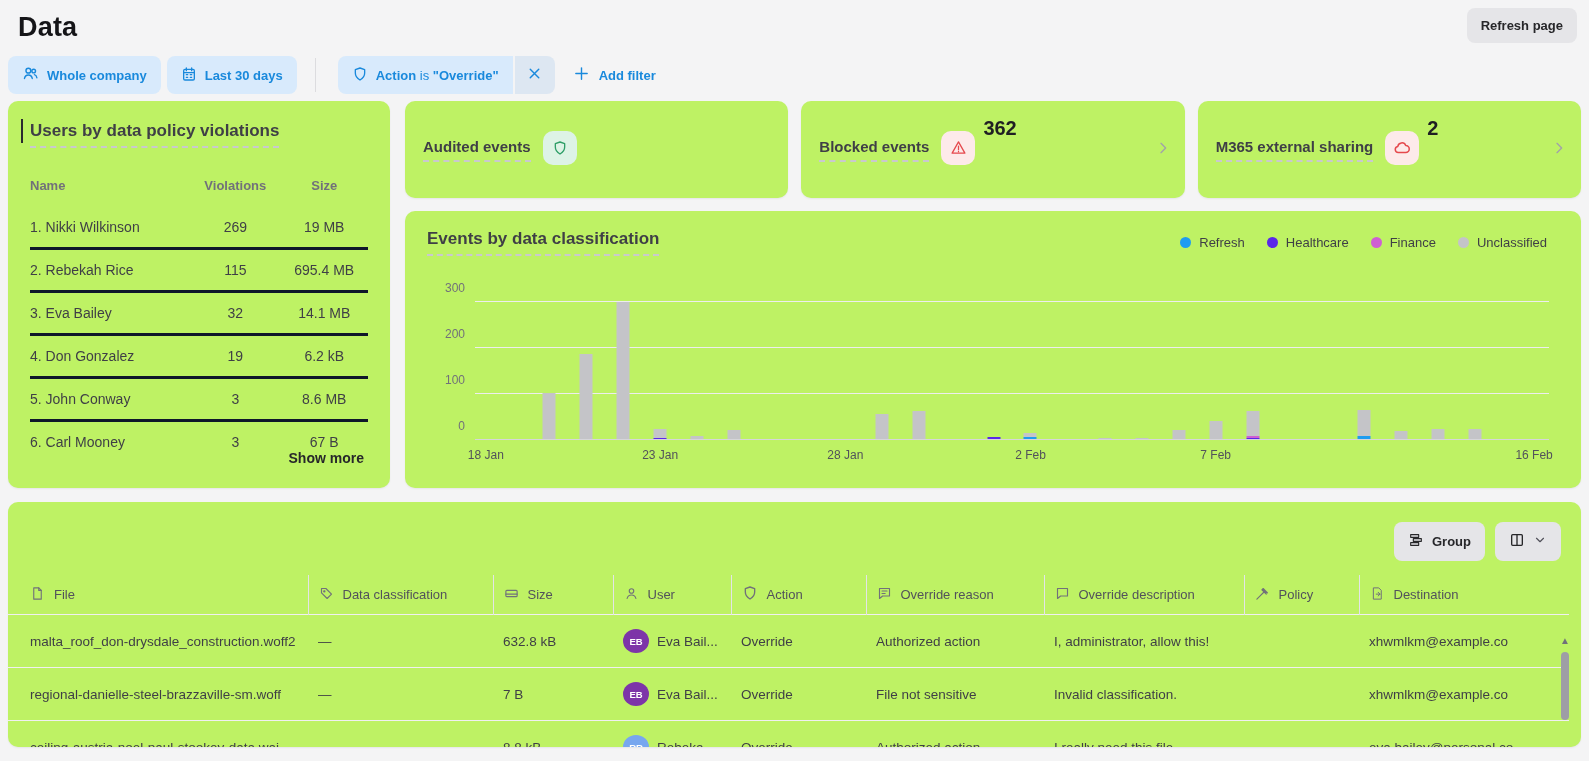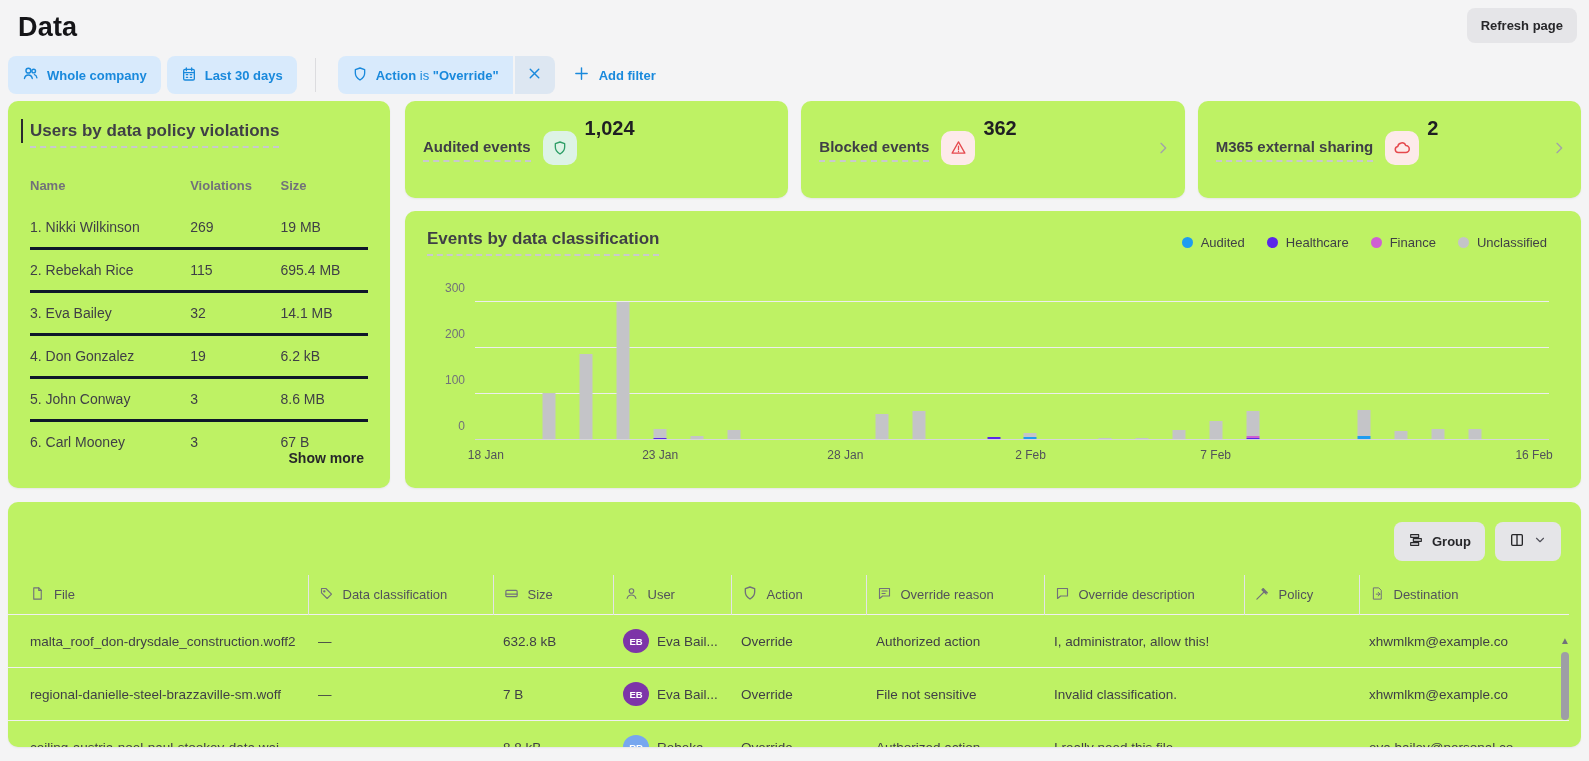--- a/index.html
+++ b/index.html
@@ -30,21 +30,21 @@
   .main { display:grid; grid-template-columns:382px 1fr; gap:0 15px; padding:6px 8px 0 8px; }
   .card { background:#bef264; border-radius:10px; box-shadow:0 1px 2px rgba(0,0,0,.06); }
 
   
   .violations { grid-row:1 / span 2; height:387px; padding:20px 22px; position:relative; }
   .card-title { font-size:17px; font-weight:700; color:#3f3f46; display:inline-block;
     border-bottom:2px dashed #c9c9ce; padding-bottom:5px; }
   .text-cursor { position:absolute; left:13px; top:18px; width:1.5px; height:24px; background:#2a2a2e; }
   table.vio { width:100%; border-collapse:collapse; margin-top:22px; font-size:14px; }
   table.vio th { font-size:13px; font-weight:700; color:#71717a; text-align:left; padding:8px 0 14px 0; }
-  table.vio th.num, table.vio td.num { text-align:left; }
+  table.vio th.num, table.vio td.num { text-align:center; }
   table.vio td { padding:12px 0; border-top:3px solid #0f172a; color:#3f3f46; }
   table.vio tr:first-child td { border-top:none; }
   .show-more { position:absolute; right:26px; bottom:22px; font-size:14px; font-weight:700;
     color:#27272a; cursor:pointer; background:none; border:none; font-family:inherit; }
 
   
   .stat-row { display:grid; grid-template-columns:1fr 1fr 1fr; gap:13px; height:97px; }
   .stat { position:relative; padding:16px 18px; display:flex; flex-direction:row; gap:8px; }
   .stat-top { display:flex; align-items:center; gap:12px; }
   .stat-title { font-size:15px; font-weight:700; color:#3f3f46; border-bottom:2px dashed #c9c9ce; padding-bottom:5px; }
@@ -188,21 +188,20 @@
     <div class="stat-row" id="stat-row">
         <div class="card stat">
      <div class="stat-top">
        <span class="stat-title">Audited events</span>
        <span class="stat-icon" style="background:#ddf3e6;color:#2e9e67">
               <svg width="16" height="16" viewBox="0 0 24 24" fill="none" stroke="#2e9e67" stroke-width="2" stroke-linecap="round" stroke-linejoin="round">
                 <path d="M12 3l7 2.5v5.1c0 4.6-2.9 8.2-7 10.4-4.1-2.2-7-5.8-7-10.4V5.5z"></path>
               </svg>
             </span>
      </div>
-     <div class="stat-value">1,024</div>
 
    </div>
         <div class="card stat">
      <div class="stat-top">
        <span class="stat-title">Blocked events</span>
        <span class="stat-icon" style="background:#fdeaea;color:#e5484d">
               <svg width="17" height="17" viewBox="0 0 24 24" fill="none" stroke="#e5484d" stroke-width="1.8" stroke-linecap="round" stroke-linejoin="round">
                 <path d="M12 4L21 20H3z"></path>
                 <path d="M12 10v5M12 17.6v.4"></path>
               </svg>
@@ -228,21 +227,21 @@
             </svg></span>
    </div>
       </div>
 
     <div class="card chart-card">
       <div class="chart-head">
         <span class="card-title">Events by data classification</span>
         <div class="legend" id="legend">
             <span class="legend-item">
      <span class="legend-dot" style="background:#1e9cf0"></span>
-     <span>Audited</span>
+     <span>Refresh</span>
             </span>
             <span class="legend-item">
      <span class="legend-dot" style="background:#5a27e8"></span>
      <span>Healthcare</span>
             </span>
             <span class="legend-item">
      <span class="legend-dot" style="background:#cf5fd3"></span>
      <span>Finance</span>
             </span>
             <span class="legend-item">

